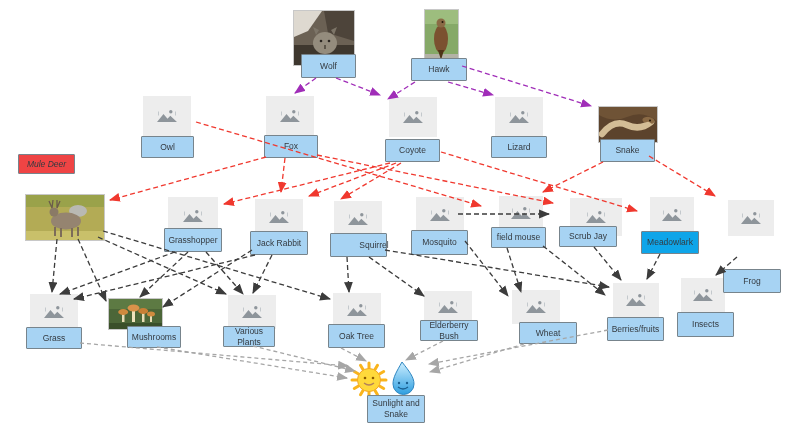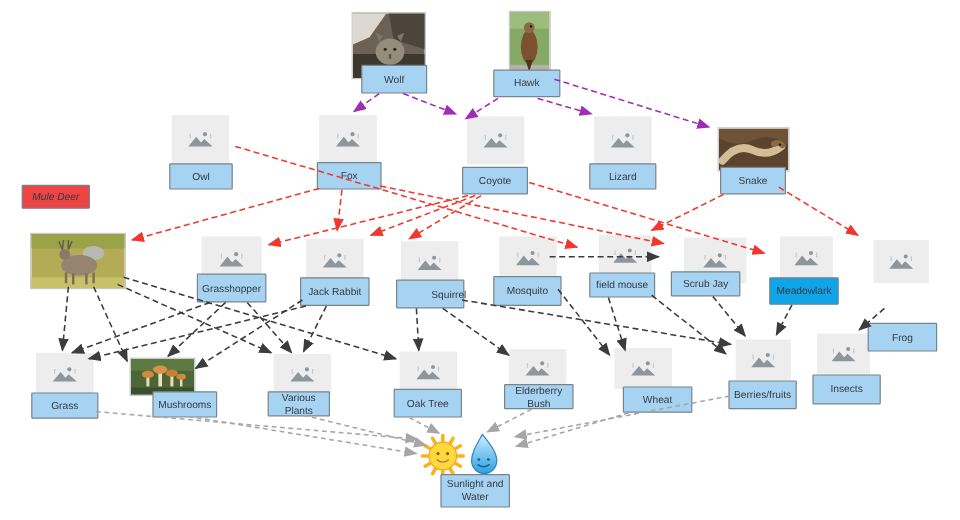--- a/index.html
+++ b/index.html
@@ -324,21 +324,21 @@
           <circle cx="23" cy="17" r="1.3" fill="#8a5b00"></circle>
           <path d="M14 22 q5 4 10 0" stroke="#b5835a" stroke-width="1.4" fill="none"></path>
           <path d="M52 1 C47 10 43 16 43 23 a10.5 10.5 0 0 0 21 0 c0 -7 -5 -13 -12 -22 z" fill="url(#dg)" stroke="#2e86c1" stroke-width="1"></path>
           <circle cx="49" cy="22" r="1.2" fill="#1b5f90"></circle>
           <circle cx="57" cy="22" r="1.2" fill="#1b5f90"></circle>
           <path d="M48 26 q5 4 10 0" stroke="#1b5f90" stroke-width="1.3" fill="none"></path>
         </svg>
       </span>
     </div>
     <div class="nlabel" style="left: 367px; top: 395px; width: 58px; height: 28px; background: rgb(167, 211, 243); border-color: rgb(119, 132, 140); color: rgb(52, 58, 64);">
-      <span>Sunlight and Water</span>
+      <span>Sunlight and Snake</span>
     </div>
     <svg id="edges" width="800" height="433">
       <defs>
         <marker id="ah-purple" viewBox="0 0 10 8" refX="9" refY="4" markerWidth="8.5" markerHeight="7" orient="auto-start-reverse">
           <path d="M0 0 L10 4 L0 8 z" fill="#a02db8"></path>
         </marker>
         <marker id="ah-red" viewBox="0 0 10 8" refX="9" refY="4" markerWidth="8.5" markerHeight="7" orient="auto-start-reverse">
           <path d="M0 0 L10 4 L0 8 z" fill="#f0382e"></path>
         </marker>
         <marker id="ah-black" viewBox="0 0 10 8" refX="9" refY="4" markerWidth="8.5" markerHeight="7" orient="auto-start-reverse">

